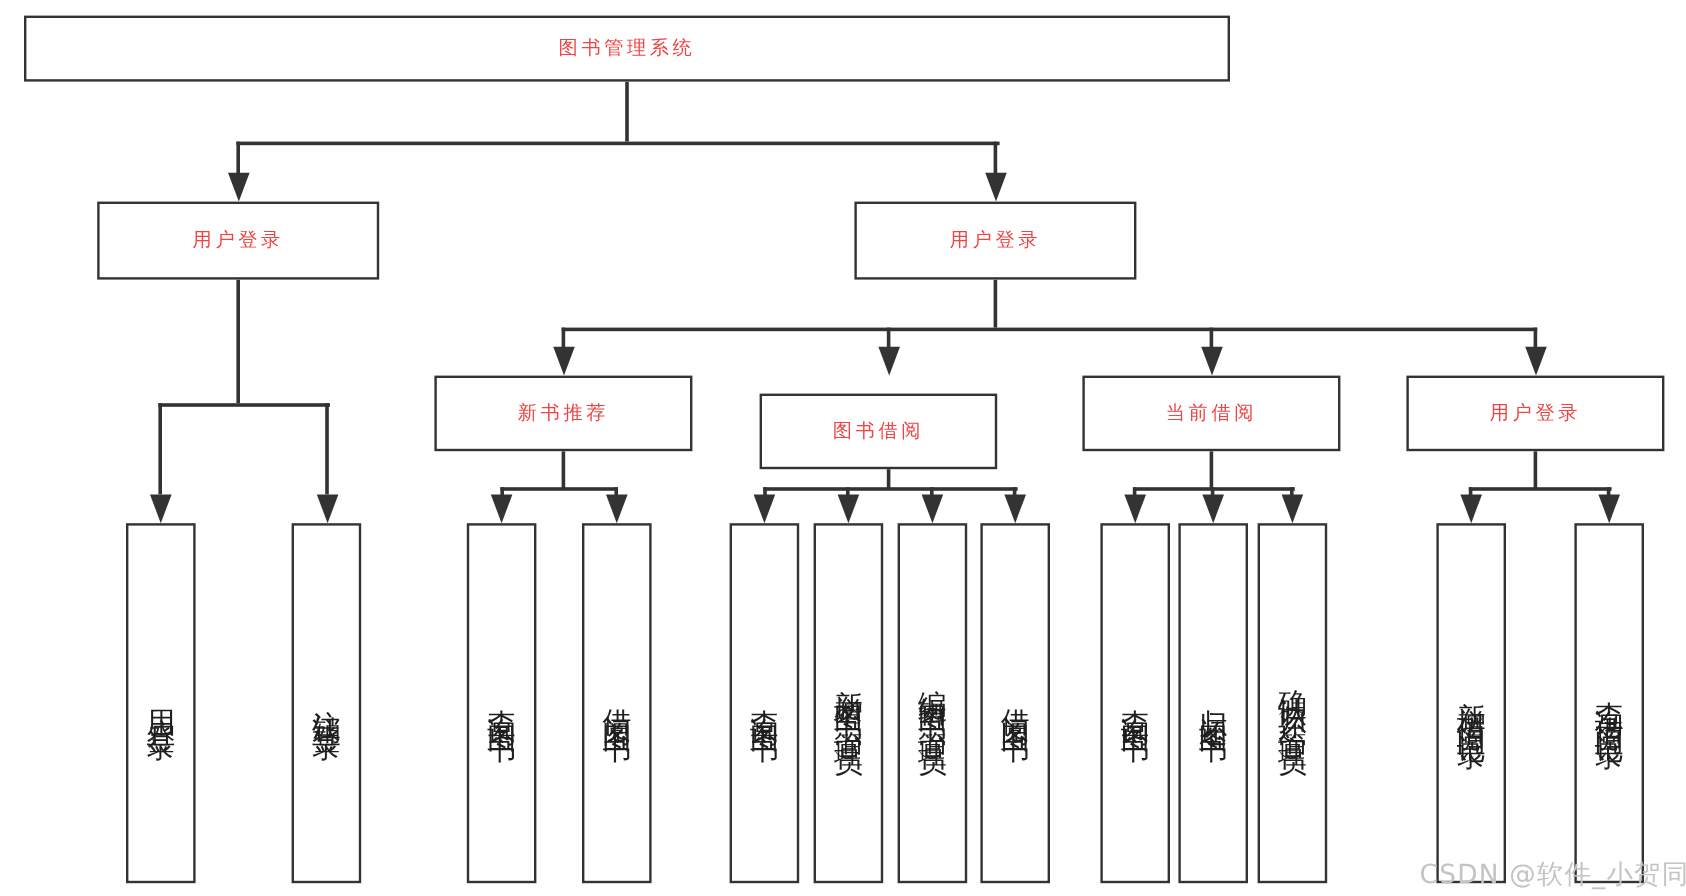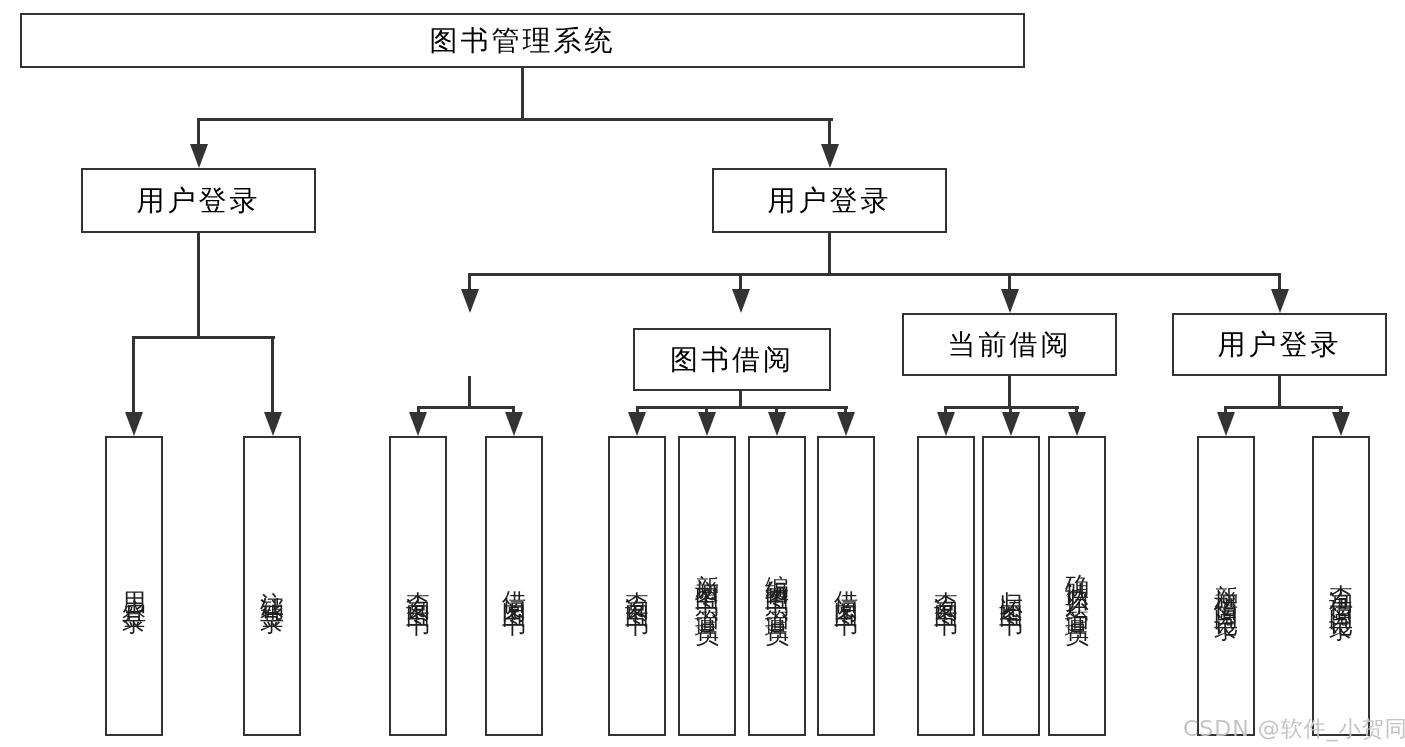--- a/index.html
+++ b/index.html
@@ -14,23 +14,23 @@
     position:absolute;
     background:#ffffff;
     border:2px solid #333333;
     box-sizing:border-box;
     display:flex;
     align-items:center;
     justify-content:center;
     z-index:2;
   }
   .hnode span{
-    font-size:28px;
+    font-size:16px;
     letter-spacing:3px;
-    color:#000000;
+    color:#ef4444;
     white-space:nowrap;
   }
   .vnode span{
     writing-mode:vertical-rl;
     text-orientation:mixed;
     font-size:24px;
     letter-spacing:7px;
     color:#1f1f1f;
     line-height:1;
   }
@@ -66,20 +66,23 @@
     <span>图书管理系统</span>
   </div>
 
   <div class="node hnode" style="left:81px;top:168px;width:235px;height:65px;">
     <span>用户登录</span>
   </div>
   <div class="node hnode" style="left:712px;top:168px;width:235px;height:65px;">
     <span>用户登录</span>
   </div>
 
+  <div class="node hnode" style="left:362px;top:313px;width:215px;height:63px;">
+    <span>新书推荐</span>
+  </div>
   <div class="node hnode" style="left:633px;top:328px;width:198px;height:63px;">
     <span>图书借阅</span>
   </div>
   <div class="node hnode" style="left:902px;top:313px;width:215px;height:63px;">
     <span>当前借阅</span>
   </div>
   <div class="node hnode" style="left:1172px;top:313px;width:215px;height:63px;">
     <span>用户登录</span>
   </div>
 

